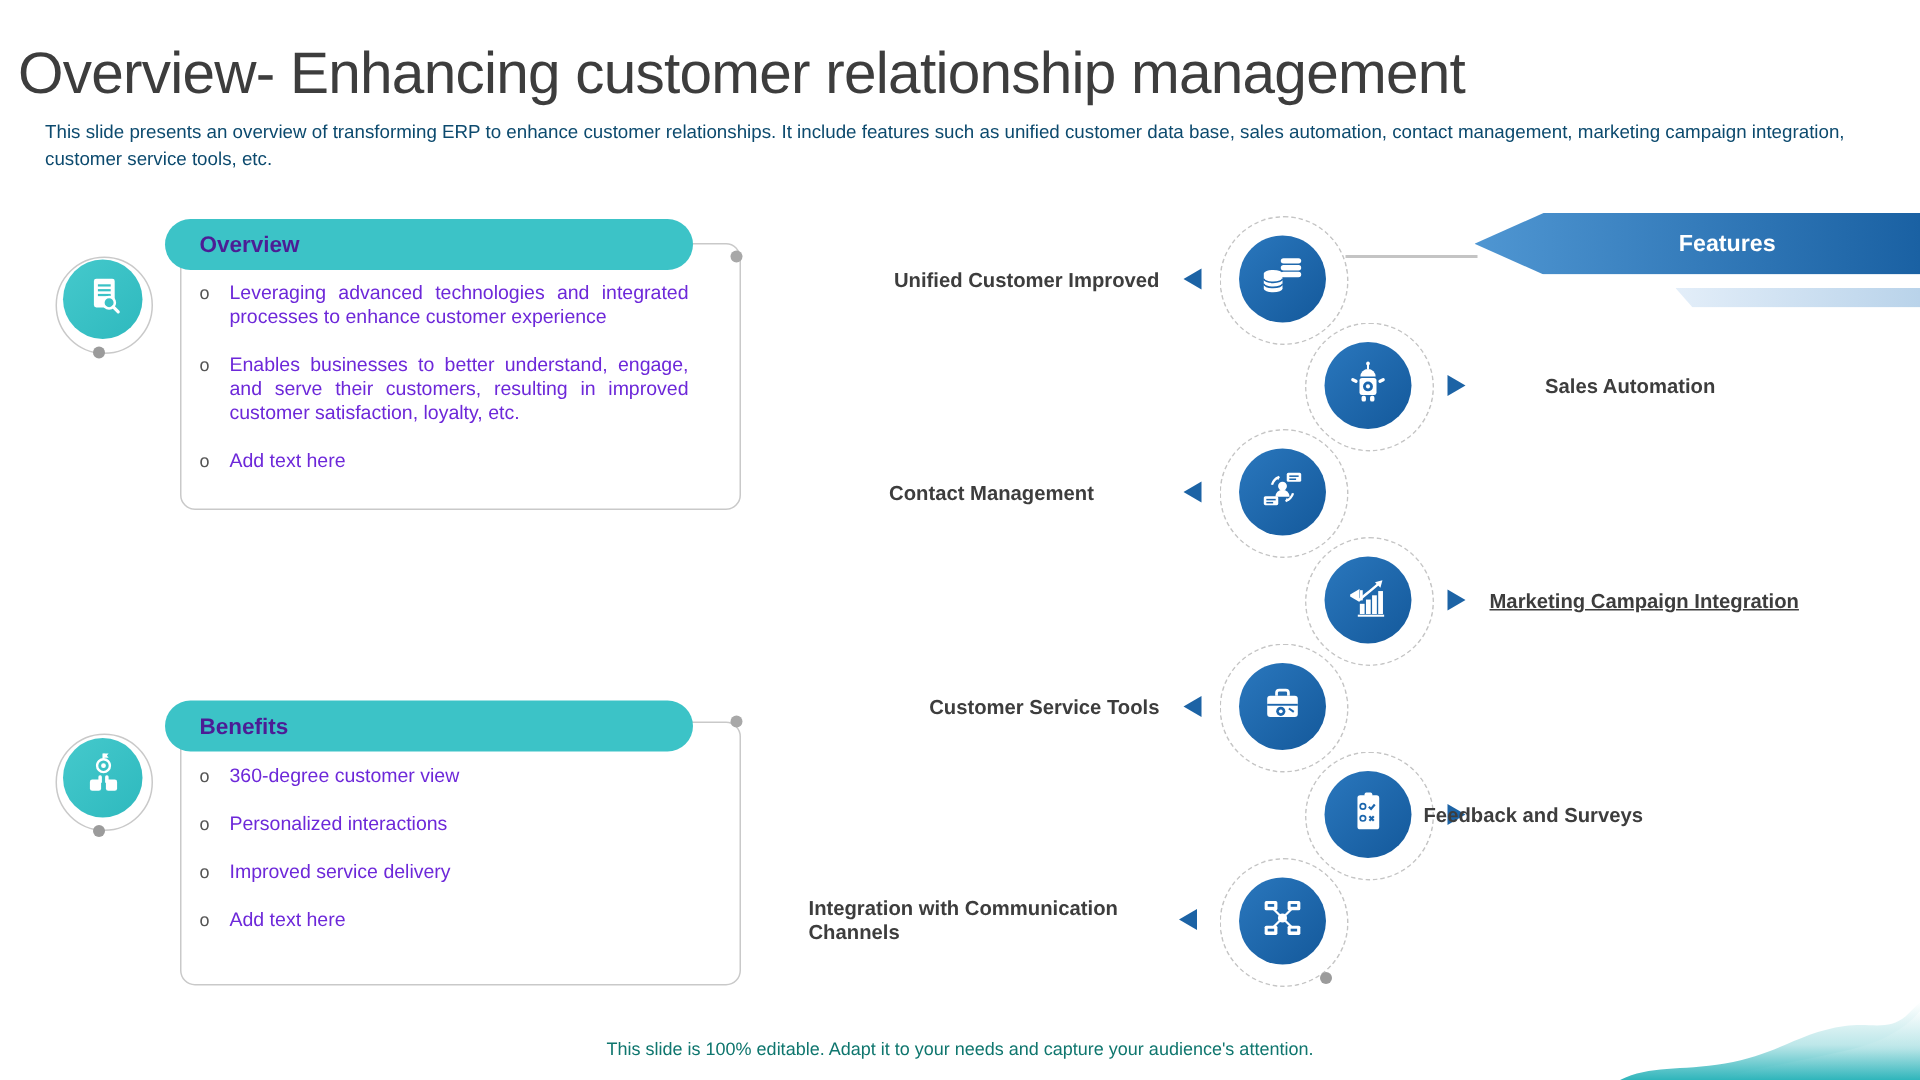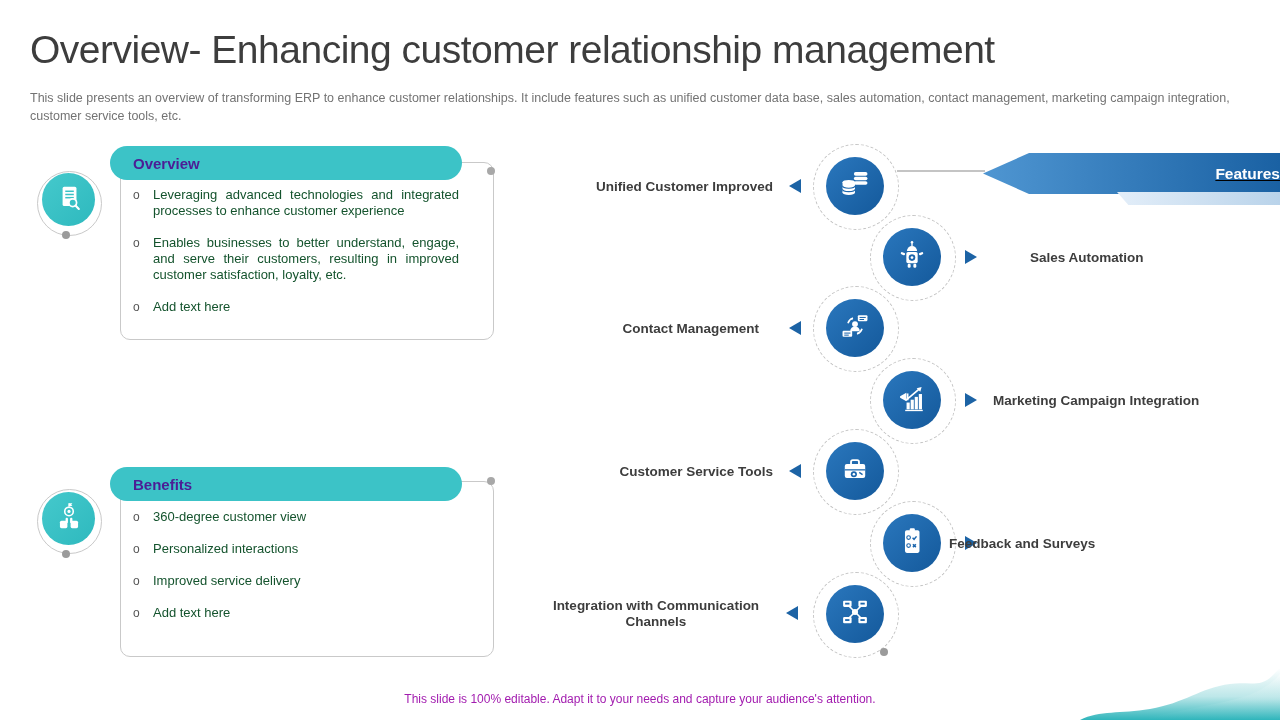--- a/index.html
+++ b/index.html
@@ -1,65 +1,65 @@
 <!DOCTYPE html>
 <html><head>
 <meta charset="utf-8">
 <style>
   html,body{margin:0;padding:0;}
   body{width:1280px;height:720px;position:relative;background:#ffffff;
        font-family:"Liberation Sans",sans-serif;overflow:hidden;}
   .abs{position:absolute;}
 
   
-  .title{left:30px;top:28px;width:1100px;font-size:39px;font-weight:300;color:#3d3d3d;letter-spacing:-0.5px;}
-  .subtitle{left:30px;top:90px;width:1212px;font-size:12.5px;color:#737373;line-height:1.4;}
+  .title{left:12px;top:28px;width:1100px;font-size:39px;font-weight:300;color:#3d3d3d;letter-spacing:-0.5px;}
+  .subtitle{left:30px;top:80px;width:1212px;font-size:12.5px;color:#0c4a6e;line-height:1.4;}
 
   
   .ring{width:63px;height:63px;border:1.3px solid #c9c9c9;border-radius:50%;}
   .ring-dot{width:8px;height:8px;border-radius:50%;background:#9b9b9b;}
   .teal-circle{width:53px;height:53px;border-radius:50%;
       background:linear-gradient(135deg,#45c9cc,#2eb9be);
       display:flex;align-items:center;justify-content:center;}
   .pill{width:352px;height:34px;background:#3cc3c7;border-radius:17px;
       display:flex;align-items:center;padding-left:23px;box-sizing:border-box;}
   .pill span{color:#4c1d95;font-weight:bold;font-size:15px;}
   .card{width:372px;background:#ffffff;border:1.2px solid #c9c9c9;border-radius:10px;}
   .card-dot{width:8px;height:8px;border-radius:50%;background:#a8a8a8;}
   .bullets{width:326px;}
   .bullet{display:flex;margin-bottom:16px;}
   .bullet .marker{width:20px;flex:0 0 20px;font-size:12px;color:#555;line-height:16px;}
-  .bullet .btext{font-size:13px;color:#14532d;line-height:16px;text-align:justify;}
+  .bullet .btext{font-size:13px;color:#6d28d9;line-height:16px;text-align:justify;}
   .bullet.short .btext{text-align:left;}
 
   
   .dashed{width:84px;height:84px;border:1.3px dashed #c5c5c5;border-radius:50%;background:#fff;}
   .blue-circle{width:58px;height:58px;border-radius:50%;
       background:linear-gradient(135deg,#2a77bd,#14599b);
       display:flex;align-items:center;justify-content:center;}
   .feat-label{font-size:13.5px;font-weight:bold;color:#3d3d3d;line-height:16px;}
   .lab-left{width:250px;text-align:right;}
-  .lab-left2{width:234px;text-align:center;}
+  .lab-left2{width:234px;text-align:left;}
   .lab-right{width:280px;text-align:left;}
   .tri-left{width:0;height:0;border-top:7px solid transparent;border-bottom:7px solid transparent;
       border-right:12px solid #1c63a5;}
   .tri-right{width:0;height:0;border-top:7px solid transparent;border-bottom:7px solid transparent;
       border-left:12px solid #1c63a5;}
   .connector{height:1.5px;background:#c4c4c4;}
-  .banner{left:983px;top:153px;width:297px;height:41px;
+  .banner{left:983px;top:142px;width:297px;height:41px;
       background:linear-gradient(90deg,#4f96d2,#1a61a3);
       clip-path:polygon(0 50%,15.5% 0,100% 0,100% 100%,15.5% 100%);
-      display:flex;align-items:center;justify-content:flex-end;padding-left:40px;box-sizing:border-box;text-decoration:underline;}
+      display:flex;align-items:center;justify-content:center;padding-left:40px;box-sizing:border-box;}
   .banner span{color:#fff;font-weight:bold;font-size:15.5px;}
   .banner-shadow{left:1117px;top:192px;width:163px;height:13px;
       background:linear-gradient(90deg,#e3eef9,#b9d3ea);
       clip-path:polygon(0 0,100% 0,100% 100%,7% 100%);}
   .end-dot{width:8px;height:8px;border-radius:50%;background:#9b9b9b;}
 
-  .footer{top:692px;left:0;width:1280px;text-align:center;font-size:12px;color:#a21caf;}
+  .footer{top:692px;left:0;width:1280px;text-align:center;font-size:12px;color:#0f766e;}
 </style>
 </head>
 <body>
 
 <div class="abs title">Overview- Enhancing customer relationship management</div>
 <div class="abs subtitle">This slide presents an overview of transforming ERP to enhance customer relationships. It include features such as unified customer data base, sales automation, contact management, marketing campaign integration, customer service tools, etc.</div>
 
 <div class="abs ring" style="left:37px;top:171px;"></div>
 <div class="abs ring-dot" style="left:62px;top:231px;"></div>
 <div class="abs card" style="left:120px;top:162px;height:176px;"></div>
@@ -191,40 +191,40 @@
       <circle cx="15" cy="13.3" r="2.6" fill="#fff"></circle>
       <path d="M10.8 19.6 a4.2 4.2 0 0 1 8.4 0 z" fill="#fff"></path>
       <path d="M8.8 12.5 a7 7 0 0 1 4.4-4.6" stroke="#fff" stroke-width="1.4" fill="none"></path>
       <path d="M13.2 7.9 l-2.3 0 l1.6 2" fill="#fff"></path>
       <path d="M21.2 17.5 a7 7 0 0 1 -4.4 4.6" stroke="#fff" stroke-width="1.4" fill="none"></path>
       <path d="M16.8 22.1 l2.3 0 l-1.6 -2" fill="#fff"></path>
     </svg>
   </span>
 </div>
 <div class="abs tri-left" style="left:789px;top:321px;"></div>
-<div class="abs feat-label lab-left" style="left:509px;top:321px;">Contact Management</div>
+<div class="abs feat-label lab-left" style="left:536px;top:321px;text-align:center;">Contact Management</div>
 
 <div class="abs dashed" style="left:870px;top:358px;"></div>
 <div class="abs blue-circle" style="left:883px;top:371px;">
   <span>
     <svg width="34" height="34" viewBox="0 0 30 30">
       <rect x="10.2" y="19" width="2.8" height="6" fill="#fff"></rect>
       <rect x="13.8" y="16.5" width="2.8" height="8.5" fill="#fff"></rect>
       <rect x="17.4" y="14" width="2.8" height="11" fill="#fff"></rect>
       <rect x="21" y="11.5" width="2.8" height="13.5" fill="#fff"></rect>
       <rect x="9" y="25.4" width="15.5" height="1.2" fill="#fff"></rect>
       <path d="M9.5 17 C13 14 17 11 21.5 7" stroke="#fff" stroke-width="1.5" fill="none"></path>
       <path d="M23.5 5.2 l-4.4 1.1 3.2 3.2 z" fill="#fff"></path>
       <path d="M4.5 13.5 l5.5 -3.2 v7.6 l-5.5 -3.2 z" fill="#fff"></path>
       <rect x="10.3" y="11" width="1.6" height="6" fill="#fff"></rect>
     </svg>
   </span>
 </div>
 <div class="abs tri-right" style="left:965px;top:393px;"></div>
-<div class="abs feat-label lab-right" style="left:993px;top:393px;">Marketing Campaign Integration</div>
+<div class="abs feat-label lab-right" style="left:993px;top:393px;text-decoration:underline;">Marketing Campaign Integration</div>
 
 <div class="abs dashed" style="left:813px;top:429px;"></div>
 <div class="abs blue-circle" style="left:826px;top:442px;">
   <span>
     <svg width="34" height="34" viewBox="0 0 30 30">
       <path d="M11.5 10.5 v-1.8 a1.6 1.6 0 0 1 1.6-1.6 h3.8 a1.6 1.6 0 0 1 1.6 1.6 v1.8" stroke="#fff" stroke-width="1.6" fill="none"></path>
       <rect x="6" y="10.5" width="18" height="12.5" rx="1.8" fill="#fff"></rect>
       <rect x="6" y="15.2" width="18" height="1.1" fill="#1c66ad"></rect>
       <circle cx="14" cy="19.6" r="2.7" fill="#1c66ad"></circle>
       <circle cx="14" cy="19.6" r="1.1" fill="#fff"></circle>

